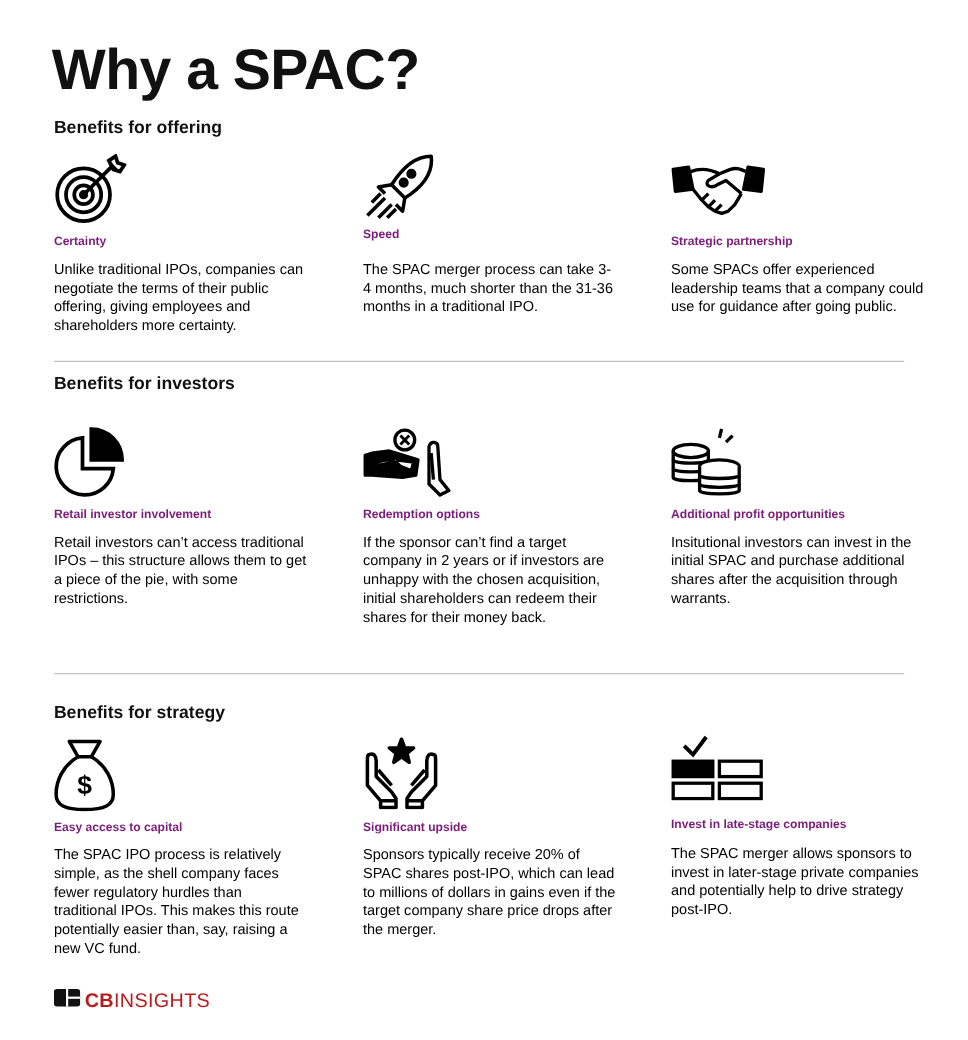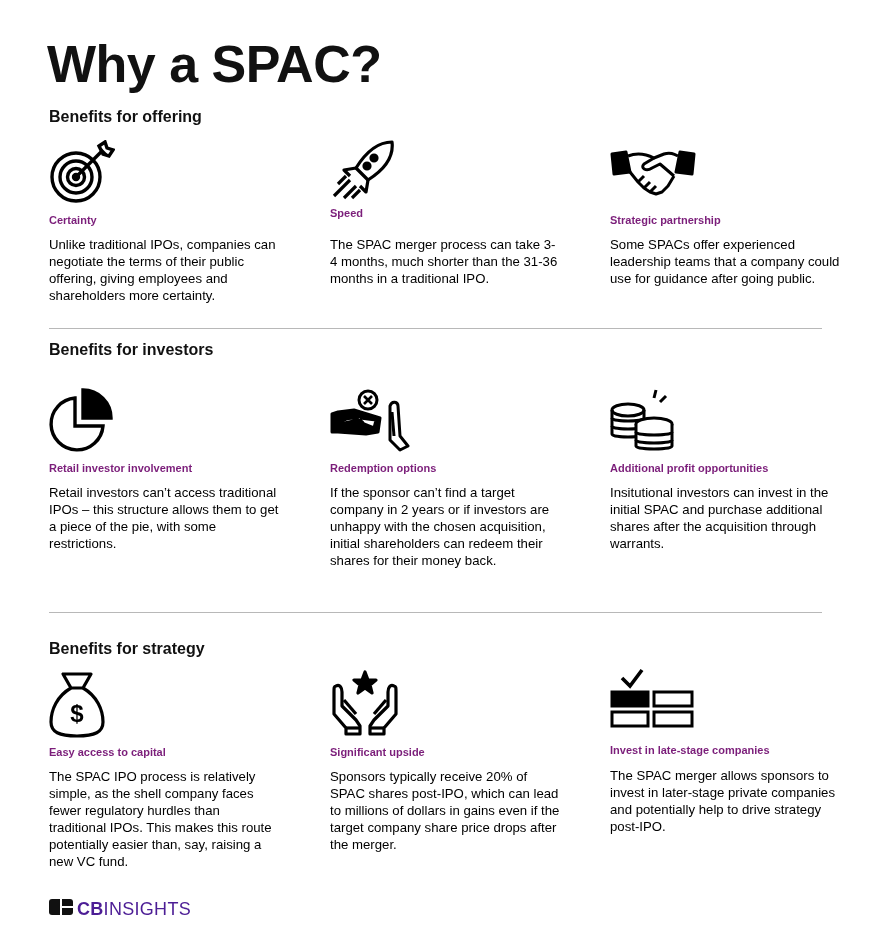--- a/index.html
+++ b/index.html
@@ -25,21 +25,21 @@
       font-size: 11px; font-weight: 700; color: #7b1e7a; white-space: nowrap;
     }
     .card-text {
       position: absolute; left: 0;
       font-size: 13.2px; line-height: 17px; color: #000000; width: 230px;
     }
 
     .logo {
       position: absolute; left: 49px; top: 898px; display: flex; align-items: center; gap: 4px;
     }
-    .logo-text { font-size: 18px; letter-spacing: 0.3px; color: #4c1d95; }
+    .logo-text { font-size: 18px; letter-spacing: 0.3px; color: #b91c1c; }
     .logo-text b { font-weight: 700; }
     .logo-text span { font-weight: 400; }
   </style>
 </head>
 <body>
 
 <div>
 
   <h1 class="page-title">Why a SPAC?</h1>
 

